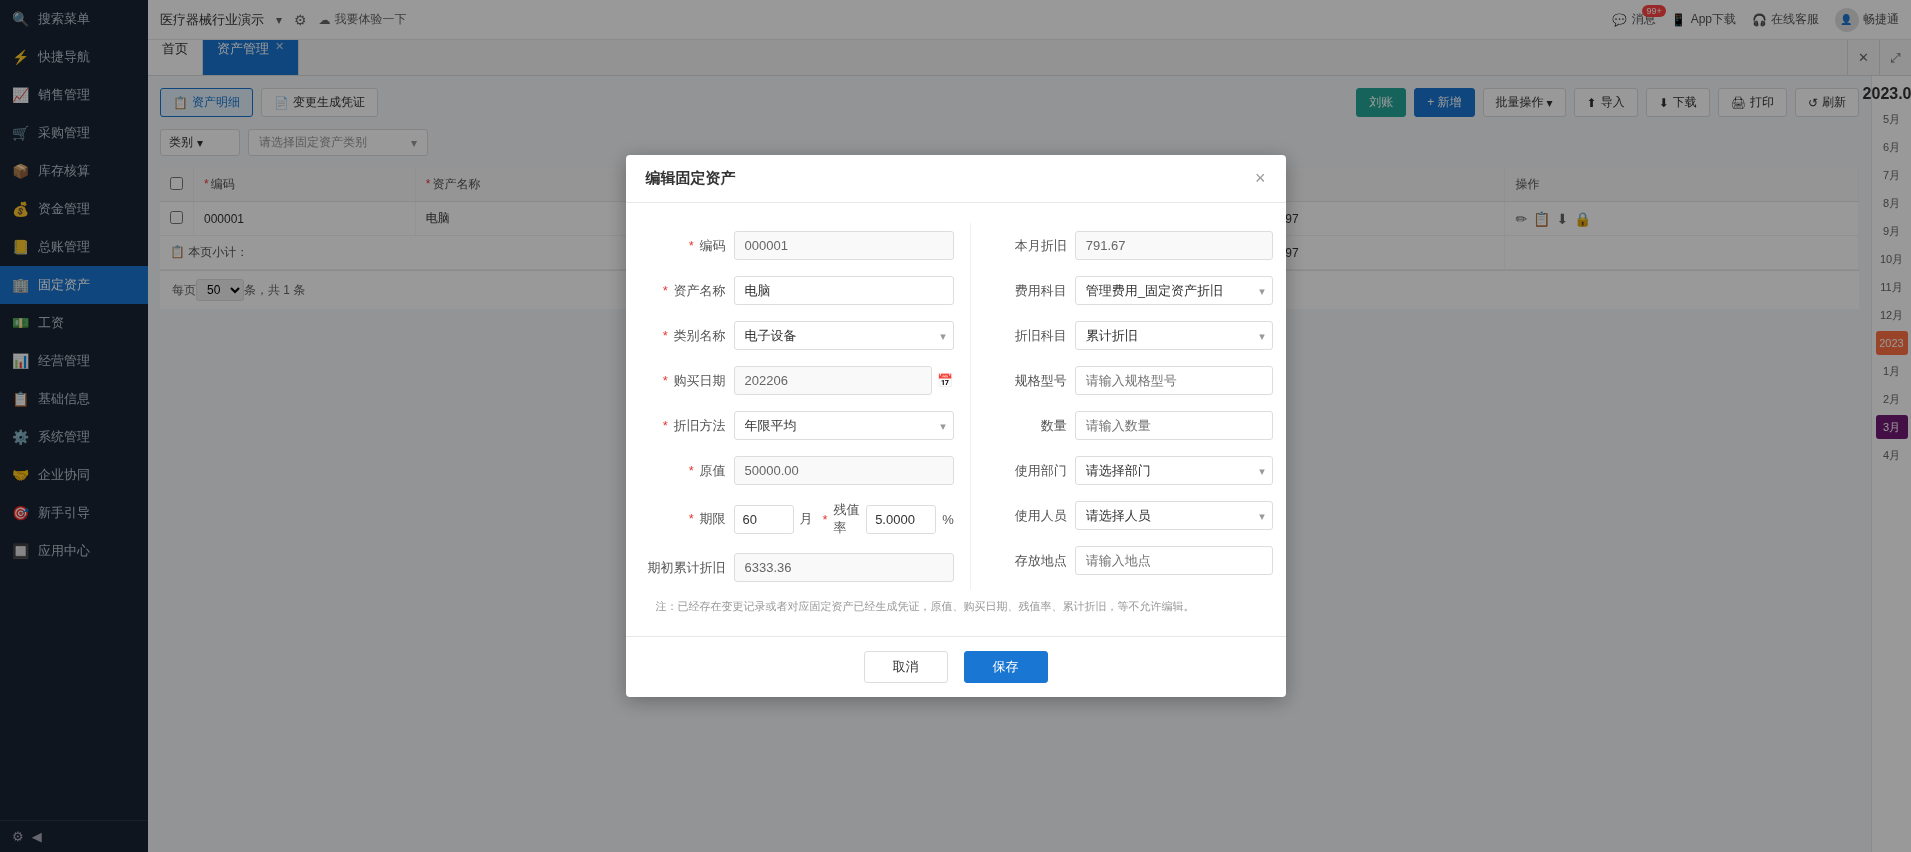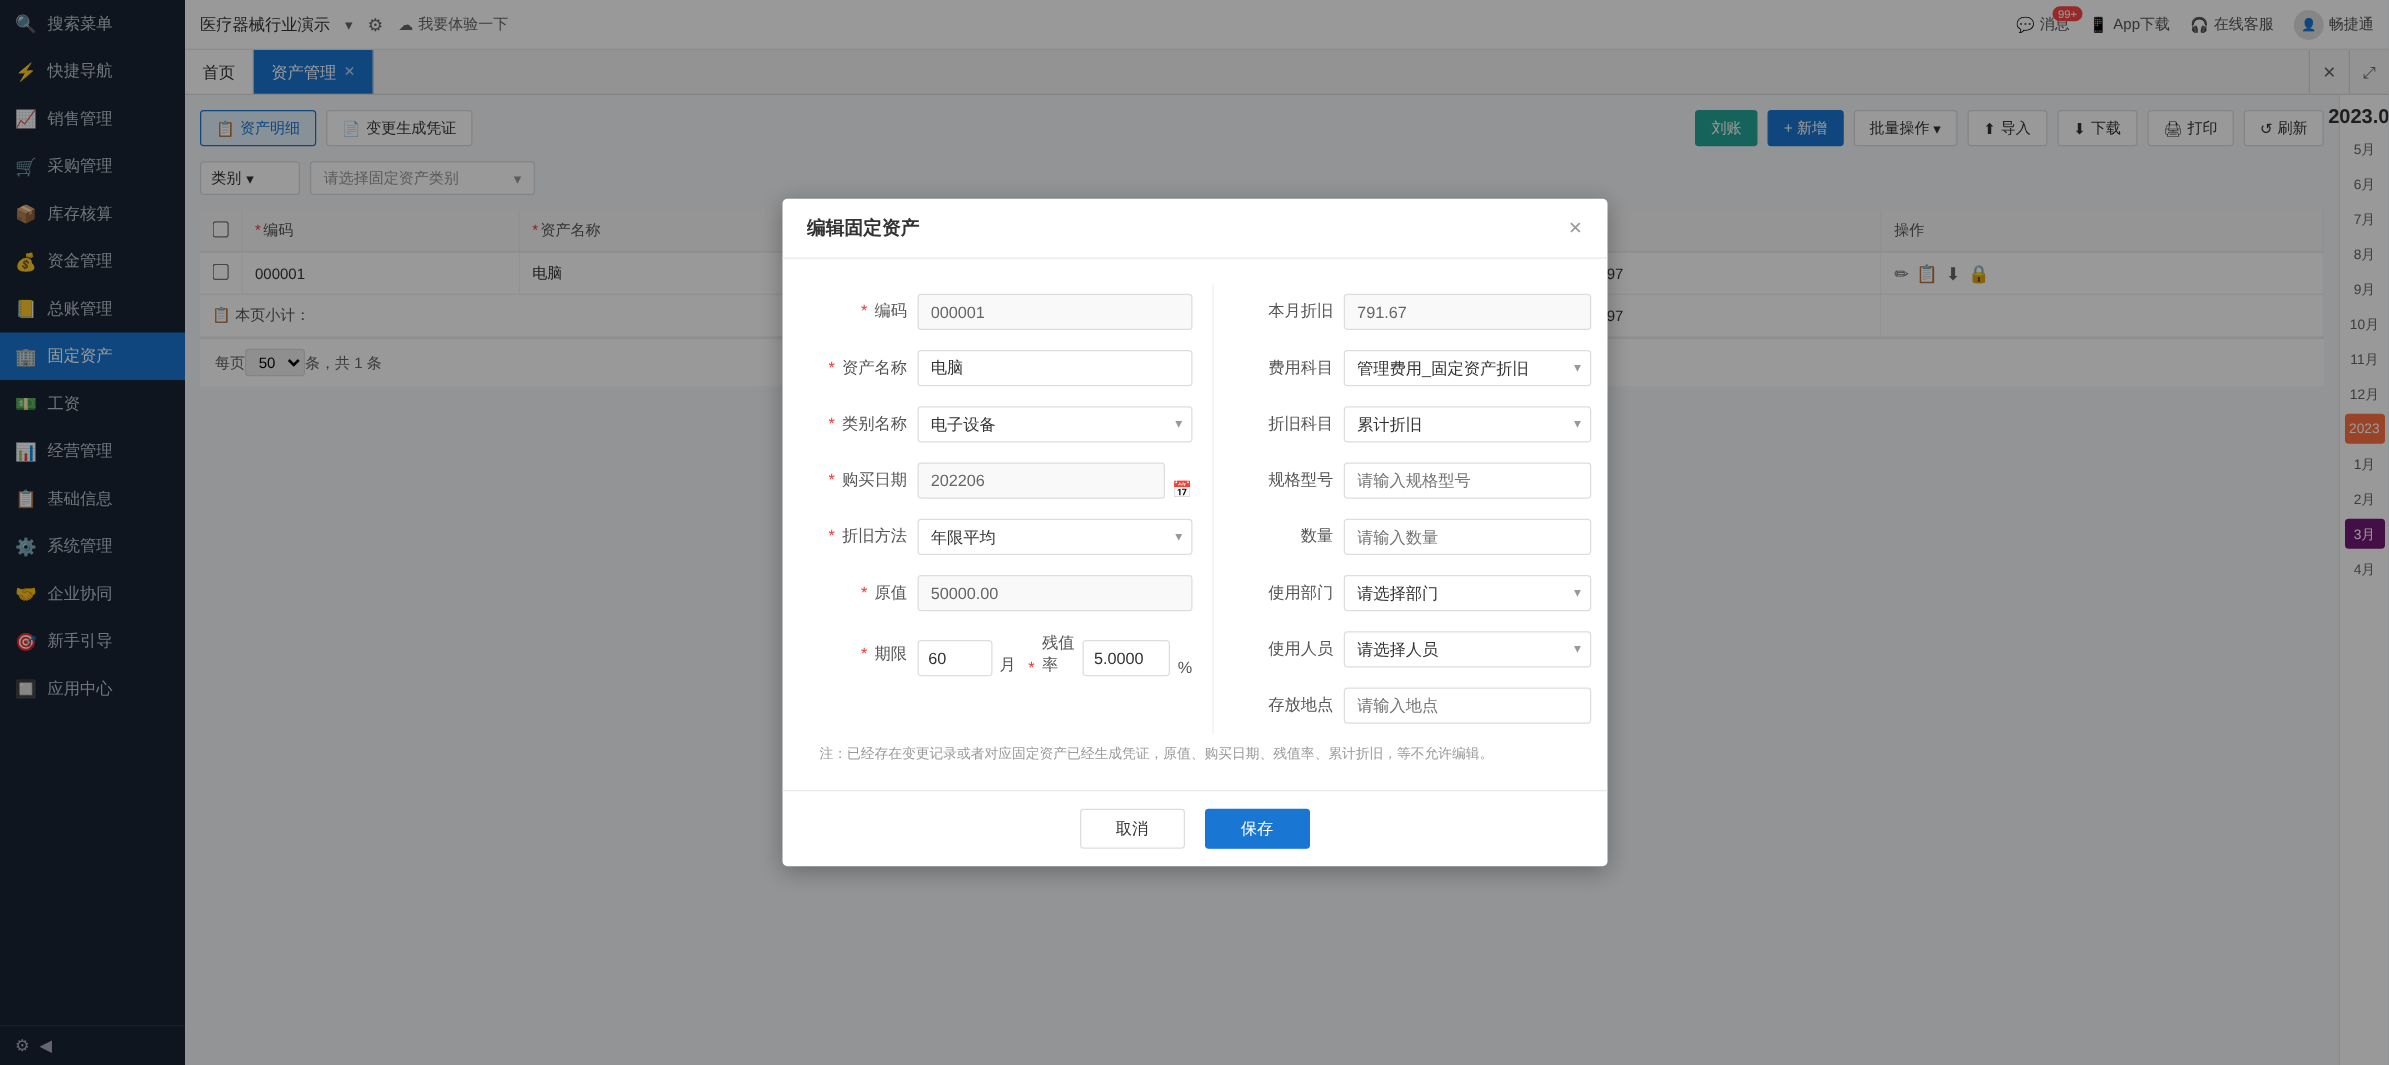--- a/index.html
+++ b/index.html
@@ -32,21 +32,21 @@
     .topbar-right { margin-left: auto; display: flex; align-items: center; gap: 16px; }
     .topbar-messages { position: relative; cursor: pointer; }
     .topbar-messages .badge { position: absolute; top: -6px; right: -10px; background: #ff4444; color: #fff; font-size: 9px; border-radius: 8px; padding: 1px 4px; }
     .topbar-item { display: flex; align-items: center; gap: 4px; color: #555; font-size: 12px; cursor: pointer; }
     .topbar-avatar { width: 24px; height: 24px; background: #e0e0e0; border-radius: 50%; display: flex; align-items: center; justify-content: center; font-size: 10px; }
 
     
     .tabbar { background: #f5f5f5; height: 36px; display: flex; align-items: stretch; border-bottom: 1px solid #ddd; flex-shrink: 0; }
     .tabbar-close-btn { width: 32px; display: flex; align-items: center; justify-content: center; cursor: pointer; color: #666; margin-left: auto; border-left: 1px solid #ddd; }
     .tabbar-expand-btn { width: 32px; display: flex; align-items: center; justify-content: center; cursor: pointer; color: #666; border-left: 1px solid #ddd; }
-    .tab { display: flex; align-items: center; padding: 0 14px; cursor: pointer; font-size: 13px; color: #666; border-right: 1px solid #ddd; gap: 6px; }
+    .tab { display: flex; align-items: flex-start; padding: 0 14px; cursor: pointer; font-size: 13px; color: #666; border-right: 1px solid #ddd; gap: 6px; }
     .tab.home { background: #fff; color: #333; }
     .tab.active { background: #1976d2; color: #fff; }
     .tab .close-icon { font-size: 11px; cursor: pointer; opacity: 0.7; }
 
     
     .content-area { flex: 1; display: flex; overflow: hidden; position: relative; }
 
     
     .page-content { flex: 1; padding: 12px; overflow: auto; background: #f5f7fa; }
 
@@ -94,21 +94,21 @@
     
     .form-grid { display: grid; grid-template-columns: 1fr 1fr; gap: 0; }
     .form-row { display: flex; align-items: center; padding: 8px 0; gap: 8px; }
     .form-label { min-width: 80px; text-align: right; font-size: 13px; color: #555; }
     .form-label .req { color: #e53935; margin-right: 2px; }
     .form-input { flex: 1; padding: 6px 10px; border: 1px solid #ddd; border-radius: 3px; font-size: 13px; color: #333; outline: none; }
     .form-input.readonly { background: #f9f9f9; color: #666; }
     .form-select-wrap { flex: 1; position: relative; }
     .form-select { width: 100%; padding: 6px 28px 6px 10px; border: 1px solid #ddd; border-radius: 3px; font-size: 13px; color: #333; appearance: none; background: #fff; cursor: pointer; outline: none; }
     .form-select-arrow { position: absolute; right: 8px; top: 50%; transform: translateY(-50%); color: #999; font-size: 11px; pointer-events: none; }
-    .form-inline { display: flex; align-items: flex-end; gap: 6px; flex: 1; }
+    .form-inline { display: flex; align-items: center; gap: 6px; flex: 1; }
     .form-inline-label { color: #555; font-size: 13px; }
     .form-inline-input { width: 60px; padding: 6px 8px; border: 1px solid #ddd; border-radius: 3px; font-size: 13px; color: #333; outline: none; }
     .form-inline-pct { width: 70px; padding: 6px 8px; border: 1px solid #ddd; border-radius: 3px; font-size: 13px; color: #333; outline: none; }
     .form-note { font-size: 11px; color: #999; padding: 8px 0 0 0; line-height: 1.6; grid-column: 1 / -1; padding-left: 10px; }
     .form-col-left { padding-right: 16px; border-right: 1px solid #f0f0f0; }
     .form-col-right { padding-left: 16px; }
 
     .btn-cancel { padding: 6px 28px; border: 1px solid #ddd; background: #fff; color: #333; border-radius: 3px; cursor: pointer; font-size: 13px; }
     .btn-save { padding: 6px 28px; border: 1px solid #1976d2; background: #1976d2; color: #fff; border-radius: 3px; cursor: pointer; font-size: 13px; }
 
@@ -463,20 +463,26 @@
             <div class="form-inline">
               <input class="form-inline-input" type="text" readonly="" value="60" style="">
               <span class="form-inline-label">月</span>
               <span style="margin-left:4px;"><span style="color:#e53935;">*</span></span>
               <span class="form-inline-label">残值率</span>
               <input class="form-inline-pct" type="text" readonly="" value="5.0000" style="">
               <span class="form-inline-label">%</span>
             </div>
           </div>
 
+          <div class="form-row">
+            <span class="form-label">
+              <span>期初累计折旧</span>
+            </span>
+            <input class="form-input readonly" type="text" readonly="" value="6333.36" style="">
+          </div>
         </div>
 
         <div class="form-col-right">
 
           <div class="form-row">
             <span class="form-label">
               <span>本月折旧</span>
             </span>
             <input class="form-input readonly" type="text" readonly="" value="791.67" style="">
           </div>

